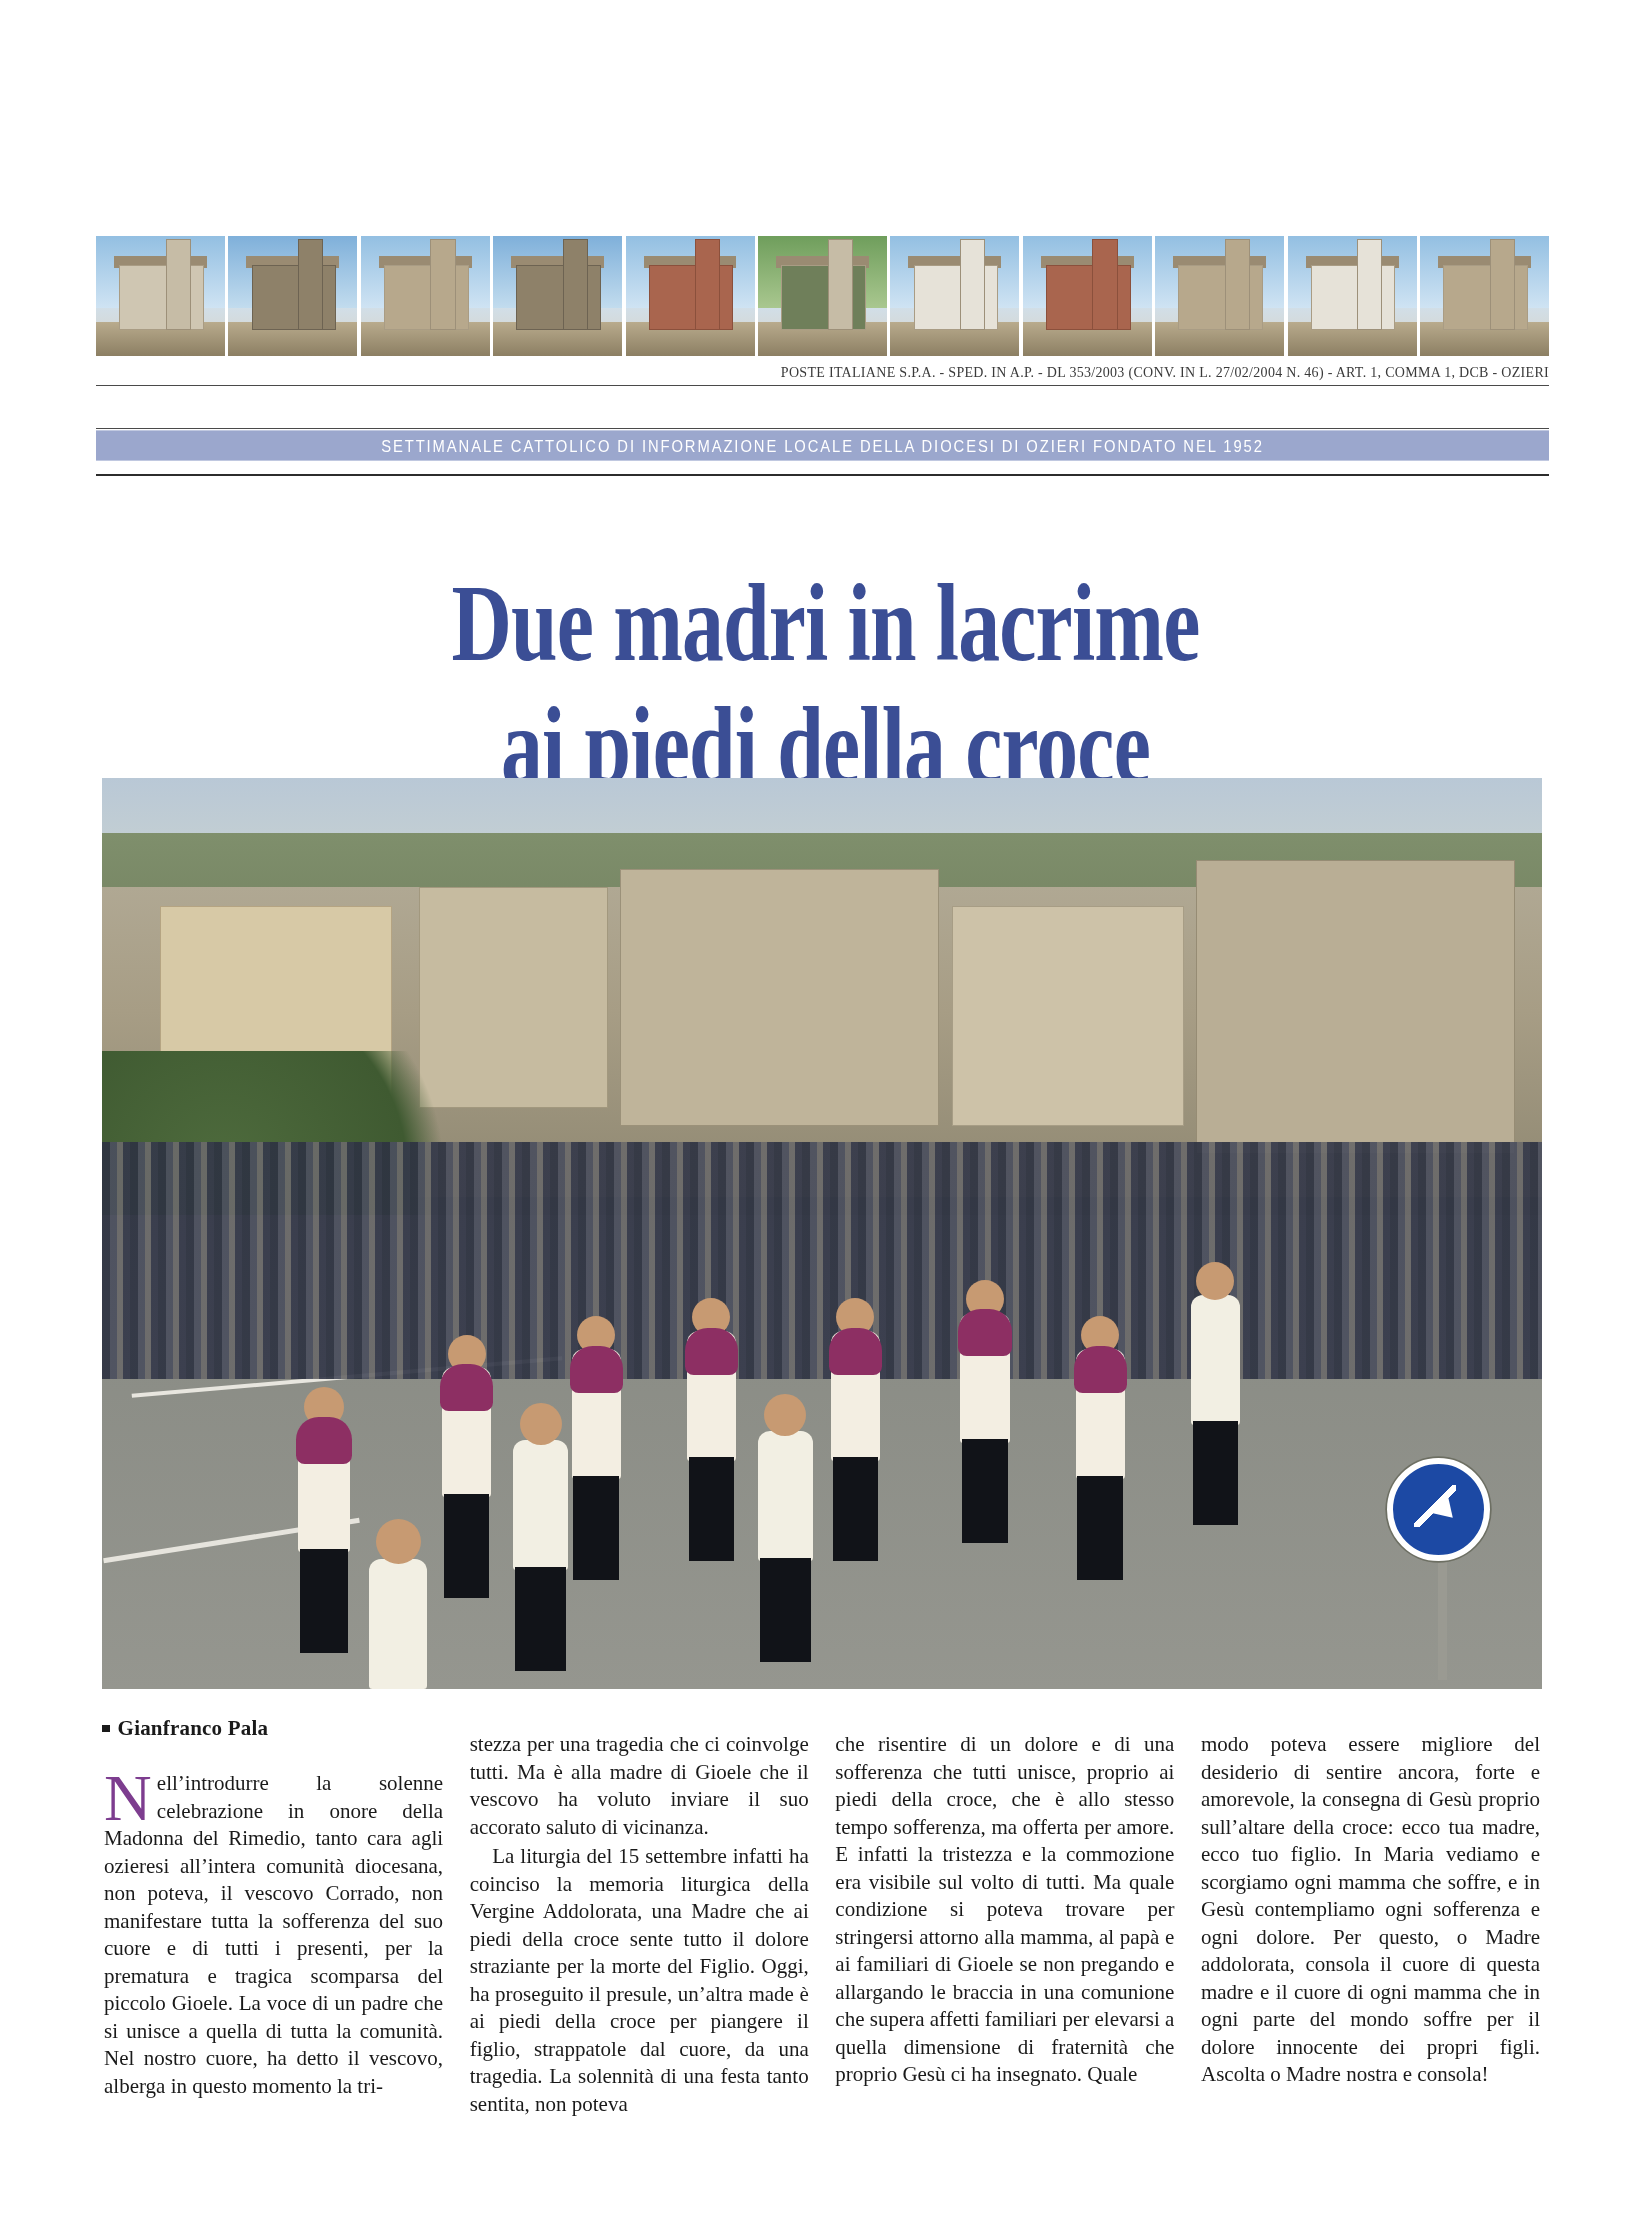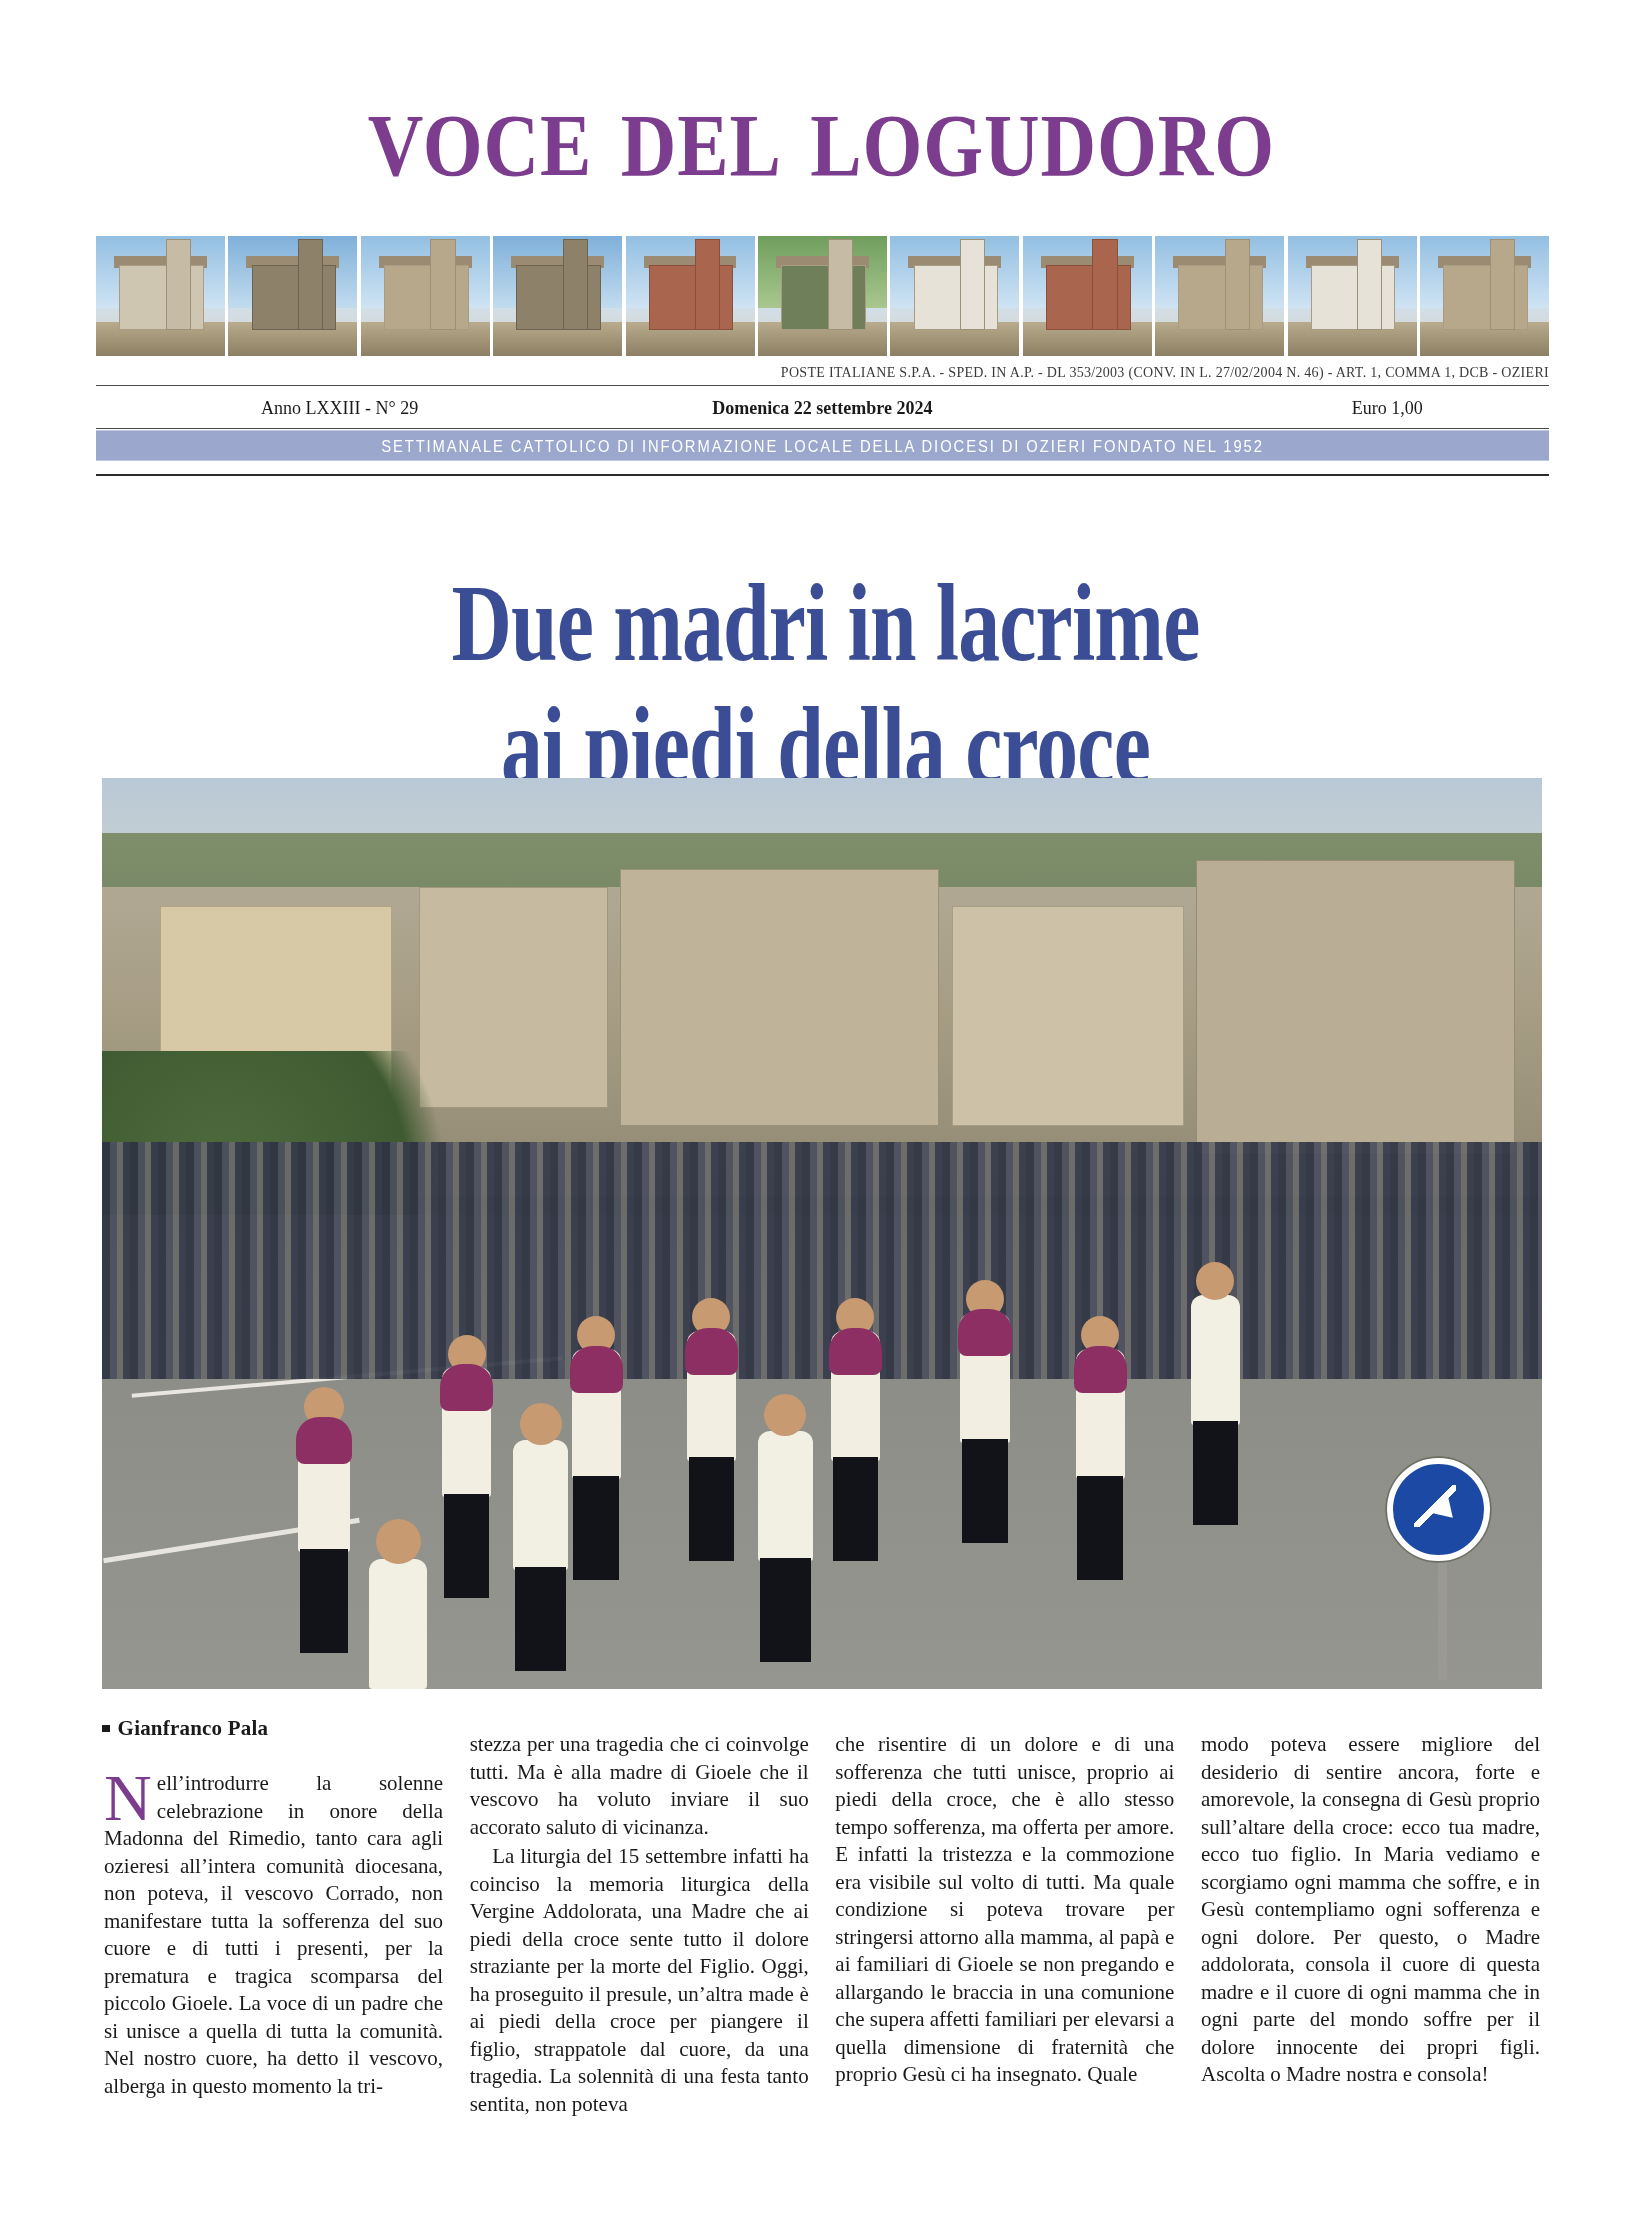--- a/index.html
+++ b/index.html
@@ -365,23 +365,20 @@
     line-height: 52px;
     padding-right: 5.2px;
     margin-top: 1.7px;
   }
 </style>
 </head>
 <body>
 
 <div class="page">
 
-  <div class="masthead">
-    <div class="masthead-title" style="color: rgb(125, 61, 143);">Voce del Logudoro</div>
-  </div>
 
   <div class="church-strip">
     <div class="church-cell">
         <div class="sky"></div>
         <div class="ground"></div>
         <div class="roof"></div>
         <div class="body"></div>
         <div class="tower"></div>
       </div>
     <div class="church-cell c-dark">
@@ -452,25 +449,20 @@
         <div class="ground"></div>
         <div class="roof"></div>
         <div class="body"></div>
         <div class="tower"></div>
       </div>
   </div>
 
   <div class="postal-line">POSTE ITALIANE S.P.A. - SPED. IN A.P. - DL 353/2003 (CONV. IN L. 27/02/2004 N. 46) - ART. 1, COMMA 1, DCB - OZIERI</div>
 
   <div class="issue-rule-top"></div>
-  <div class="issue-bar">
-    <div class="issue-left">Anno LXXIII - N° 29</div>
-    <div class="issue-center">Domenica 22 settembre 2024</div>
-    <div class="issue-right">Euro 1,00</div>
-  </div>
   <div class="issue-rule-bottom"></div>
 
   <div class="strapline" style="background: rgb(155, 167, 205);">
     <span>SETTIMANALE CATTOLICO DI INFORMAZIONE LOCALE DELLA DIOCESI DI OZIERI FONDATO NEL 1952</span>
   </div>
   <div class="strap-caps-rule"></div>
 
   <h1 class="headline" style="color: rgb(59, 78, 149);">
     <span class="hl1">Due madri in lacrime</span>
     <span class="hl2">ai piedi della croce</span>

